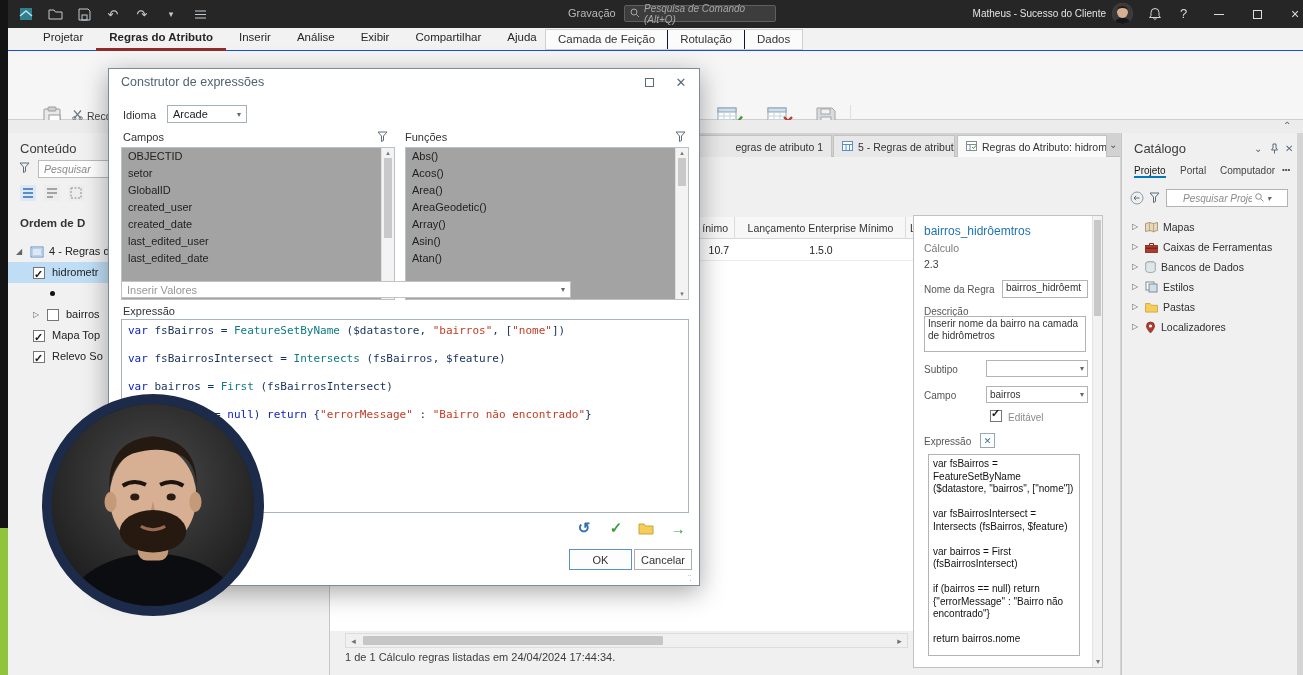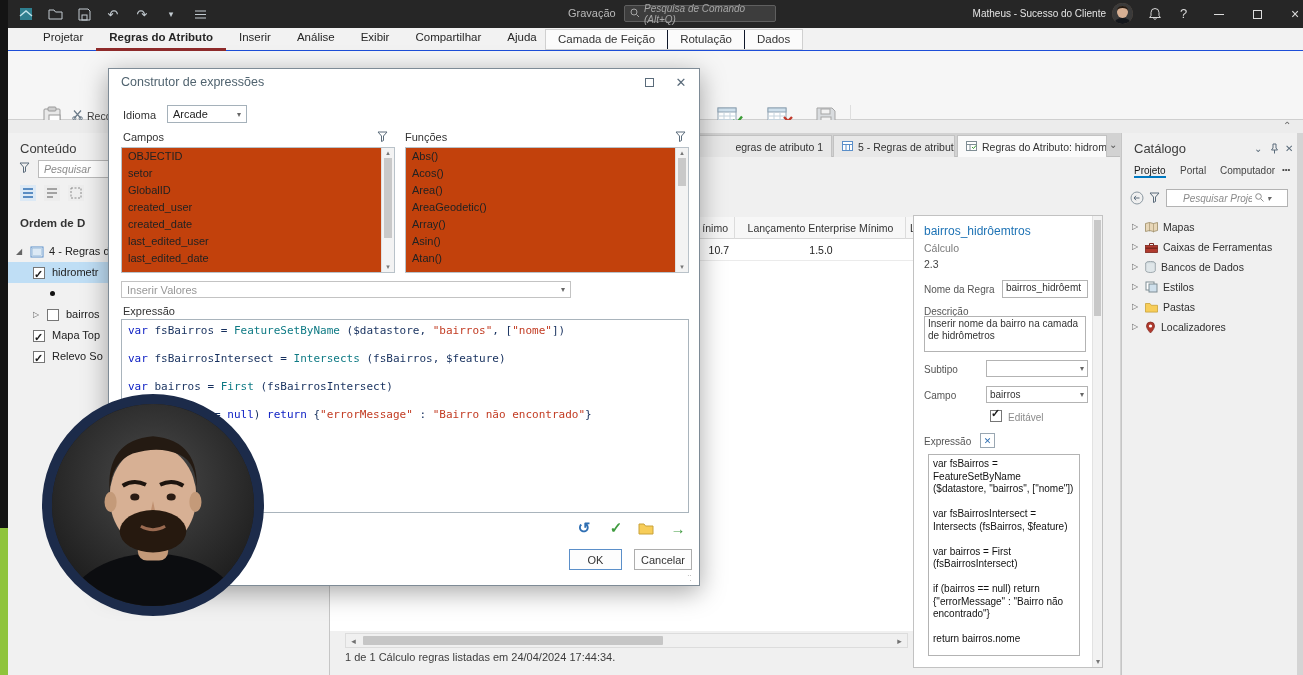--- a/index.html
+++ b/index.html
@@ -130,41 +130,41 @@
   #dialog{left:108px;top:68px;width:592px;height:518px;background:#fff;border:1px solid #7e8b96;
           box-shadow:0 6px 24px rgba(0,0,0,.35);z-index:40}
   #dlg-title{position:absolute;left:12px;top:6px;font-size:12.5px;color:#50636f}
   .dlg-winbtn{position:absolute;top:4px;width:24px;height:18px;display:flex;align-items:center;justify-content:center;color:#5a6b7a}
   #dlg-max{left:528px}#dlg-close{left:560px;font-size:13px}
   #dlg-lang-label{position:absolute;left:14px;top:40px;font-size:11px;color:#333}
   #dlg-lang{position:absolute;left:58px;top:36px;width:80px;height:18px;border:1px solid #a5b1ba;background:#fff;
             display:flex;align-items:center;justify-content:space-between;padding:0 5px;font-size:11px}
   .dlg-col-label{position:absolute;top:62px;font-size:11px;color:#333}
   .dlg-funnel{position:absolute;top:62px}
-  .dlist{position:absolute;top:78px;height:126px;background:#c2410c;border:1px solid #b9c2c9;overflow:hidden;font-size:11px}
+  .dlist{position:absolute;top:78px;height:153px;background:#a3a3a3;border:1px solid #b9c2c9;overflow:hidden;font-size:11px}
   .dlist .li{height:17px;line-height:17px;padding:0 6px;white-space:nowrap}
   .vsb{position:absolute;right:0;top:0;bottom:0;width:13px;background:#f3f3f3;border-left:1px solid #e0e0e0;font-size:7px;color:#777;text-align:center}
   .vsb .up{position:absolute;top:1px;left:0;right:0}
   .vsb .dn{position:absolute;bottom:1px;left:0;right:0}
   .vsb .th{position:absolute;left:2px;right:2px;background:#c9c9c9}
   #dlg-values{position:absolute;left:12px;top:212px;width:450px;height:17px;border:1px solid #c3c3c3;background:#fff;
               color:#979797;font-size:11px;display:flex;align-items:center;justify-content:space-between;padding:0 5px}
   #dlg-expr-label{position:absolute;left:14px;top:236px;font-size:11px;color:#333}
   #code-editor{position:absolute;left:12px;top:250px;width:568px;height:194px;border:1px solid #a9b4bc;background:#fff;
                font-family:"DejaVu Sans Mono",monospace;font-size:11px;line-height:14px;padding:4px 6px;overflow:hidden}
   .code-line{white-space:pre}
   .tk-kw{color:#1022c4}.tk-fn{color:#0e7a84}.tk-st{color:#c23b22}.tk-pl{color:#16305e}.tk-op{color:#16305e}.tk-vr{color:#16305e}
   .dlg-act{position:absolute;top:450px;width:18px;height:18px;display:flex;align-items:center;justify-content:center;font-size:15px;font-weight:bold}
   #act-undo{left:466px;color:#2f6fb3}
   #act-check{left:498px;color:#3f9b3f}
   #act-folder{left:528px}
   #act-arrow{left:560px;color:#3f9b3f}
   .dlg-btn{position:absolute;top:480px;height:21px;background:#fdfdfd;border:1px solid #adadad;font-size:11px;color:#333;
            display:flex;align-items:center;justify-content:center}
-  #btn-ok{left:460px;width:53px;border-color:#5b8fc9}
+  #btn-ok{left:460px;width:63px;border-color:#5b8fc9}
   #btn-cancel{left:525px;width:58px}
   #dlg-grip{position:absolute;left:578px;top:504px;width:10px;height:10px;color:#9a9a9a;font-size:8px;line-height:5px}
 
   
   #webcam{left:42px;top:394px;width:222px;height:222px;border-radius:50%;border:10px solid #1c2b4a;overflow:hidden;z-index:50;background:#1c1c1c}
   #webcam svg{display:block;width:100%;height:100%}
 </style>
 </head>
 <body>
 

